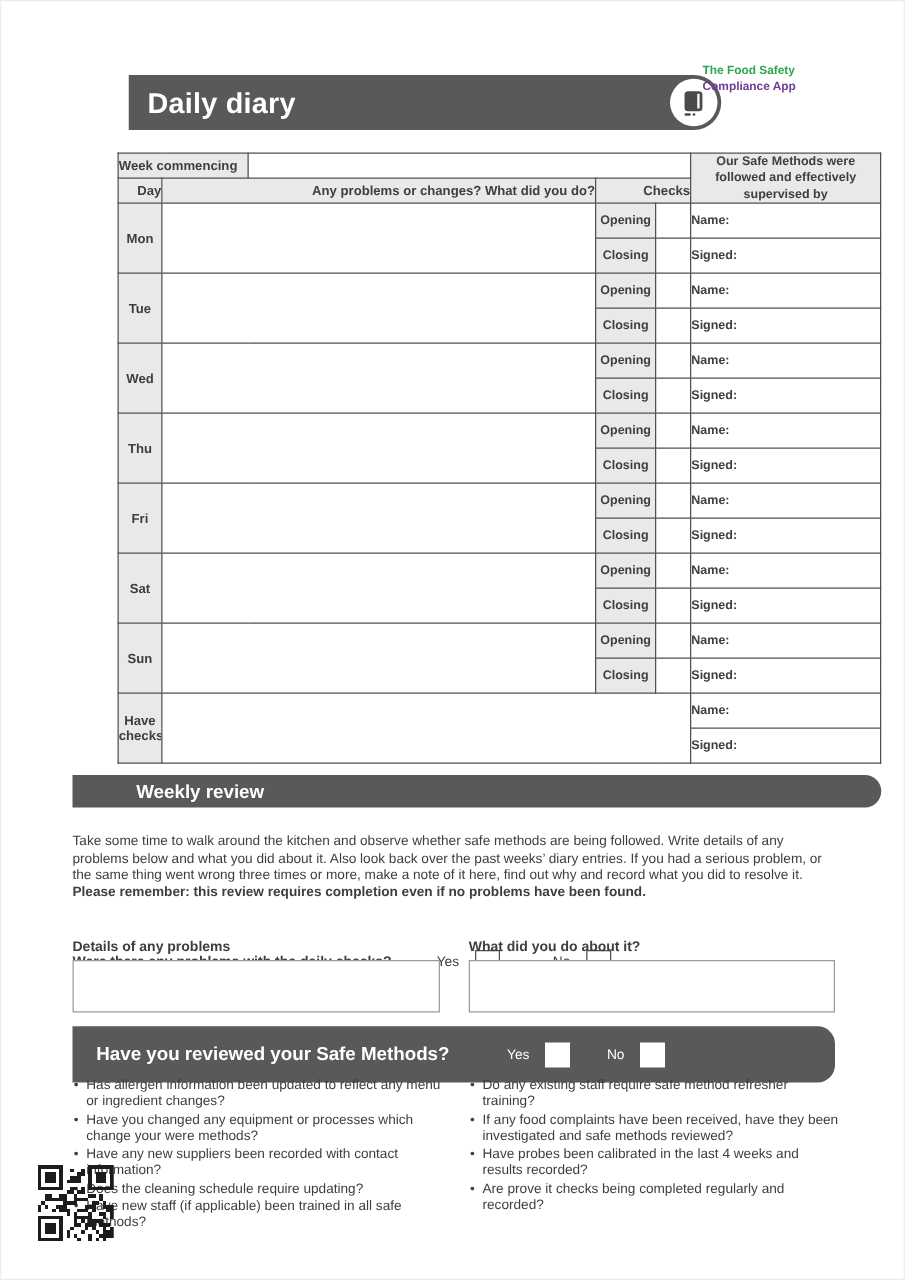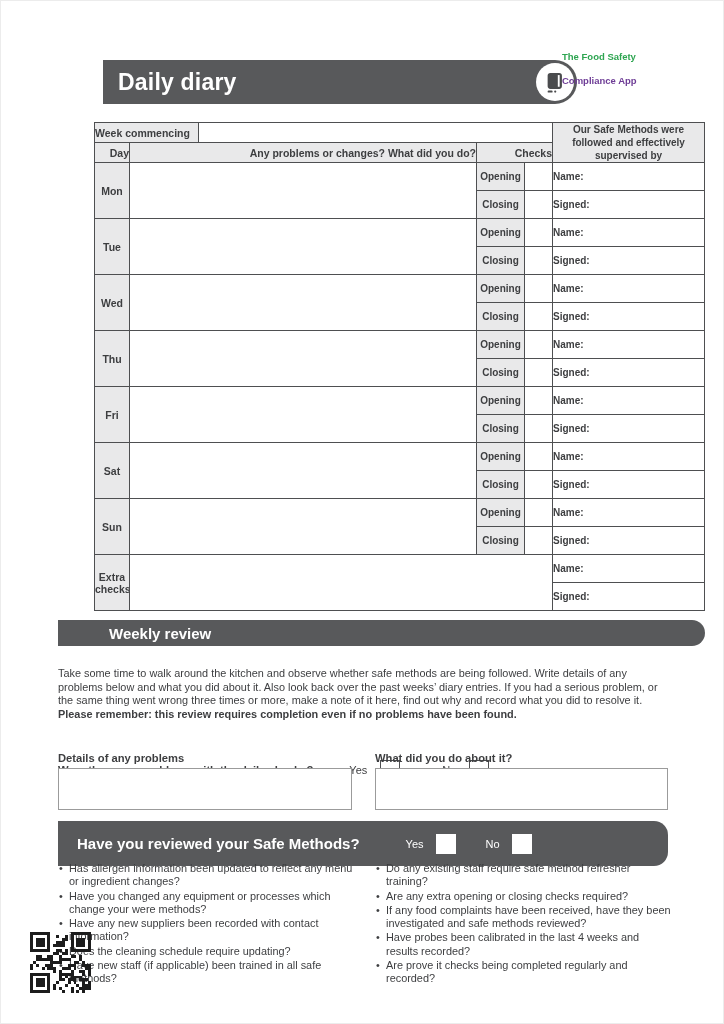--- a/index.html
+++ b/index.html
@@ -16,21 +16,21 @@
   }
   .title-bar .title{color:#fff;font-size:23px;font-weight:bold;margin-left:15px;letter-spacing:.2px;}
   .icon-circle{
     position:absolute;right:3px;top:3px;width:38px;height:38px;border-radius:50%;
     background:#fff;display:flex;align-items:center;justify-content:center;
   }
   .logo{position:absolute;left:562px;top:46px;line-height:1;}
   .logo-main{font-size:37px;font-weight:800;letter-spacing:-1.5px;}
   .logo-main .green{color:#2ea551;}
   .logo-main .purple{color:#6e3d96;}
-  .logo-tag{font-size:9.5px;font-weight:bold;line-height:11px;margin-top:13px;}
+  .logo-tag{font-size:9.5px;font-weight:bold;line-height:11px;margin-top:2px;}
   .logo-tag.first{margin-top:5px;}
   .green{color:#2ea551;}
   .purple{color:#6e3d96;}
   
   table.diary{
     position:absolute;left:58px;top:122px;width:610px;
     border-collapse:collapse;table-layout:fixed;
     border:1.5px solid #4e4f51;
     margin-left:36px;
   }
@@ -211,21 +211,21 @@
       <td class="input"></td>
       <td class="namecell"><span>Name:</span></td>
     </tr>
     <tr class="dr">
       <td class="hd chk">Closing</td>
       <td class="input"></td>
       <td class="namecell"><span>Signed:</span></td>
     </tr>
 
     <tr class="dr">
-      <td rowspan="2" class="hd daylab">Extra checks</td>
+      <td rowspan="2" class="hd daylab">Have checks</td>
       <td rowspan="2" colspan="4" class="input"></td>
       <td class="namecell"><span>Name:</span></td>
     </tr>
     <tr class="dr">
       <td class="namecell"><span>Signed:</span></td>
     </tr>
     </tbody>
   </table>
 
   <div class="section-bar" id="weekly-bar">
@@ -478,20 +478,19 @@
           <rect x="6" y="20" width="1" height="1" fill="#1c1c1c"></rect>
           <rect x="11" y="20" width="1" height="1" fill="#1c1c1c"></rect>
           <rect x="14" y="20" width="1" height="1" fill="#1c1c1c"></rect>
           <rect x="16" y="20" width="1" height="1" fill="#1c1c1c"></rect>
           <rect x="18" y="20" width="1" height="1" fill="#1c1c1c"></rect>
         </svg></span>
   </div>
   <div class="col right">
     <ul>
       <li>Do any existing staff require safe method refresher training?</li>
-      <li>Are any extra opening or closing checks required?</li>
       <li>If any food complaints have been received, have they been investigated and safe methods reviewed?</li>
       <li>Have probes been calibrated in the last 4 weeks and results recorded?</li>
       <li>Are prove it checks being completed regularly and recorded?</li>
     </ul>
   </div>
 
 </div>
 
 </body></html>

